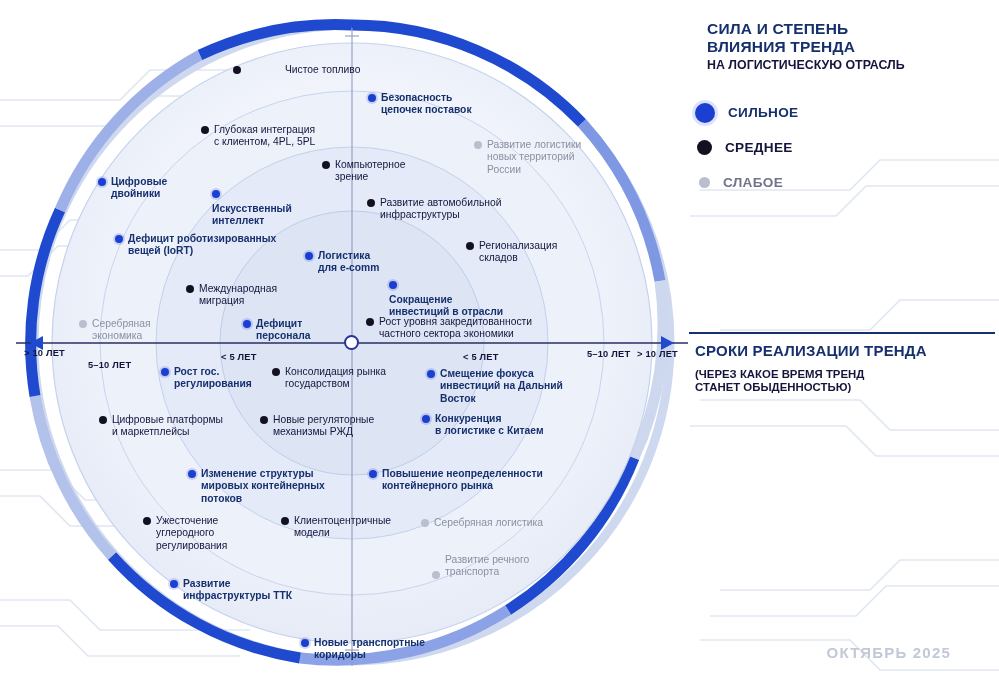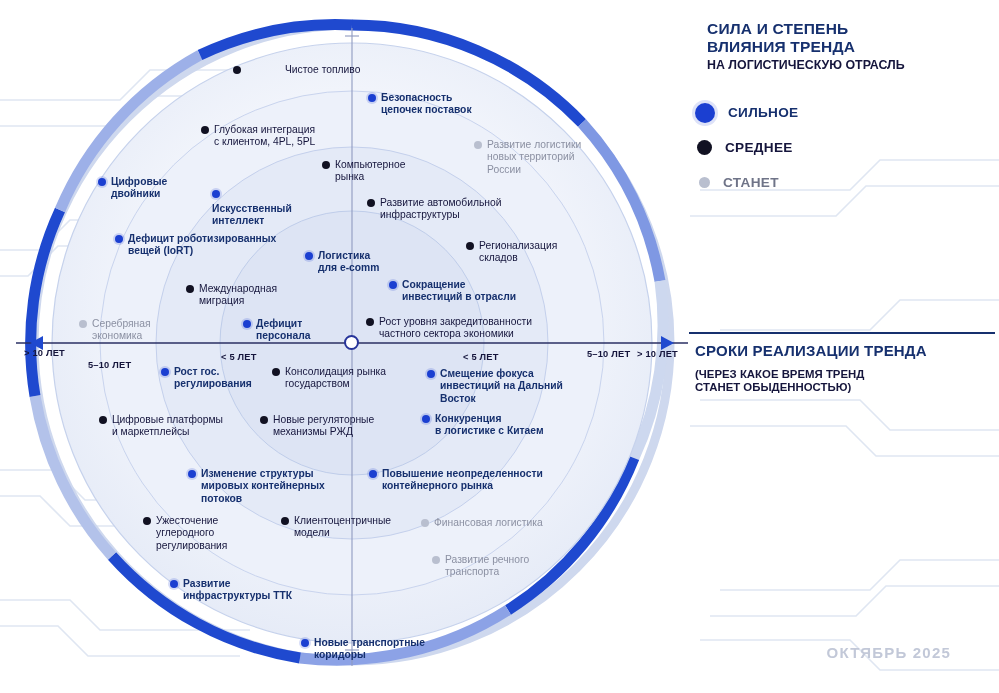--- a/index.html
+++ b/index.html
@@ -187,36 +187,36 @@
   <div class="labels" id="points-layer">
       <div class="pt medium" style="left: 233px; top: 64px; gap: 44px;"><span class="dot"></span><span class="txt">Чистое топливо</span></div>
       <div class="pt strong" style="left: 368px; top: 92px;"><span class="dot"></span><span class="txt">Безопасность
 цепочек поставок</span></div>
       <div class="pt medium" style="left: 201px; top: 124px;"><span class="dot"></span><span class="txt">Глубокая интеграция
 с клиентом, 4PL, 5PL</span></div>
       <div class="pt weak" style="left: 474px; top: 139px;"><span class="dot"></span><span class="txt">Развитие логистики
 новых территорий
 России</span></div>
       <div class="pt medium" style="left: 322px; top: 159px;"><span class="dot"></span><span class="txt">Компьютерное
-рынка</span></div>
+зрение</span></div>
       <div class="pt strong" style="left: 98px; top: 176px;"><span class="dot"></span><span class="txt">Цифровые
 двойники</span></div>
       <div class="pt strong" style="left: 212px; top: 188px; flex-direction: column;"><span class="dot"></span><span class="txt">Искусственный
 интеллект</span></div>
       <div class="pt medium" style="left: 367px; top: 197px;"><span class="dot"></span><span class="txt">Развитие автомобильной
 инфраструктуры</span></div>
       <div class="pt strong" style="left: 115px; top: 233px;"><span class="dot"></span><span class="txt">Дефицит роботизированных
 вещей (IoRT)</span></div>
       <div class="pt medium" style="left: 466px; top: 240px;"><span class="dot"></span><span class="txt">Регионализация
 складов</span></div>
       <div class="pt strong" style="left: 305px; top: 250px;"><span class="dot"></span><span class="txt">Логистика
 для e-comm</span></div>
       <div class="pt medium" style="left: 186px; top: 283px;"><span class="dot"></span><span class="txt">Международная
 миграция</span></div>
-      <div class="pt strong" style="left: 389px; top: 279px;"><span class="dot"></span><span class="txt">Сокращение
+      <div class="pt strong" style="left: 389px; top: 279px; flex-direction: column;"><span class="dot"></span><span class="txt">Сокращение
 инвестиций в отрасли</span></div>
       <div class="pt weak" style="left: 79px; top: 318px;"><span class="dot"></span><span class="txt">Серебряная
 экономика</span></div>
       <div class="pt strong" style="left: 243px; top: 318px;"><span class="dot"></span><span class="txt">Дефицит
 персонала</span></div>
       <div class="pt medium" style="left: 366px; top: 316px;"><span class="dot"></span><span class="txt">Рост уровня закредитованности
 частного сектора экономики</span></div>
       <div class="pt strong" style="left: 161px; top: 366px;"><span class="dot"></span><span class="txt">Рост гос.
 регулирования</span></div>
       <div class="pt medium" style="left: 272px; top: 366px;"><span class="dot"></span><span class="txt">Консолидация рынка
@@ -233,22 +233,22 @@
       <div class="pt strong" style="left: 188px; top: 468px;"><span class="dot"></span><span class="txt">Изменение структуры
 мировых контейнерных
 потоков</span></div>
       <div class="pt strong" style="left: 369px; top: 468px;"><span class="dot"></span><span class="txt">Повышение неопределенности
 контейнерного рынка</span></div>
       <div class="pt medium" style="left: 143px; top: 515px;"><span class="dot"></span><span class="txt">Ужесточение
 углеродного
 регулирования</span></div>
       <div class="pt medium" style="left: 281px; top: 515px;"><span class="dot"></span><span class="txt">Клиентоцентричные
 модели</span></div>
-      <div class="pt weak" style="left: 421px; top: 517px;"><span class="dot"></span><span class="txt">Финансовая логистика</span></div>
-      <div class="pt weak" style="left: 432px; top: 554px;"><span class="dot"></span><span class="txt">Развитие речного
+      <div class="pt weak" style="left: 421px; top: 517px;"><span class="dot"></span><span class="txt">Серебряная логистика</span></div>
+      <div class="pt weak" style="left: 432px; top: 554px; align-items: flex-end;"><span class="dot"></span><span class="txt">Развитие речного
 транспорта</span></div>
       <div class="pt strong" style="left: 170px; top: 578px;"><span class="dot"></span><span class="txt">Развитие
 инфраструктуры ТТК</span></div>
       <div class="pt strong" style="left: 301px; top: 637px;"><span class="dot"></span><span class="txt">Новые транспортные
 коридоры</span></div>
     </div>
 </div>
 
 <div class="panel">
   <div class="panel-title">
@@ -261,21 +261,21 @@
       <div class="legend-row strong">
         <span class="swatch strong"></span>
         <span class="lbl">СИЛЬНОЕ</span>
       </div>
       <div class="legend-row medium">
         <span class="swatch medium"></span>
         <span class="lbl">СРЕДНЕЕ</span>
       </div>
       <div class="legend-row weak">
         <span class="swatch weak"></span>
-        <span class="lbl">СТАНЕТ</span>
+        <span class="lbl">СЛАБОЕ</span>
       </div>
     </div>
 
   <div class="time-rule"></div>
   <div class="time-block">
     <div class="t1">СРОКИ РЕАЛИЗАЦИИ ТРЕНДА</div>
     <div class="t2" style="white-space:pre-line">(ЧЕРЕЗ КАКОЕ ВРЕМЯ ТРЕНД
 СТАНЕТ ОБЫДЕННОСТЬЮ)</div>
   </div>
 

